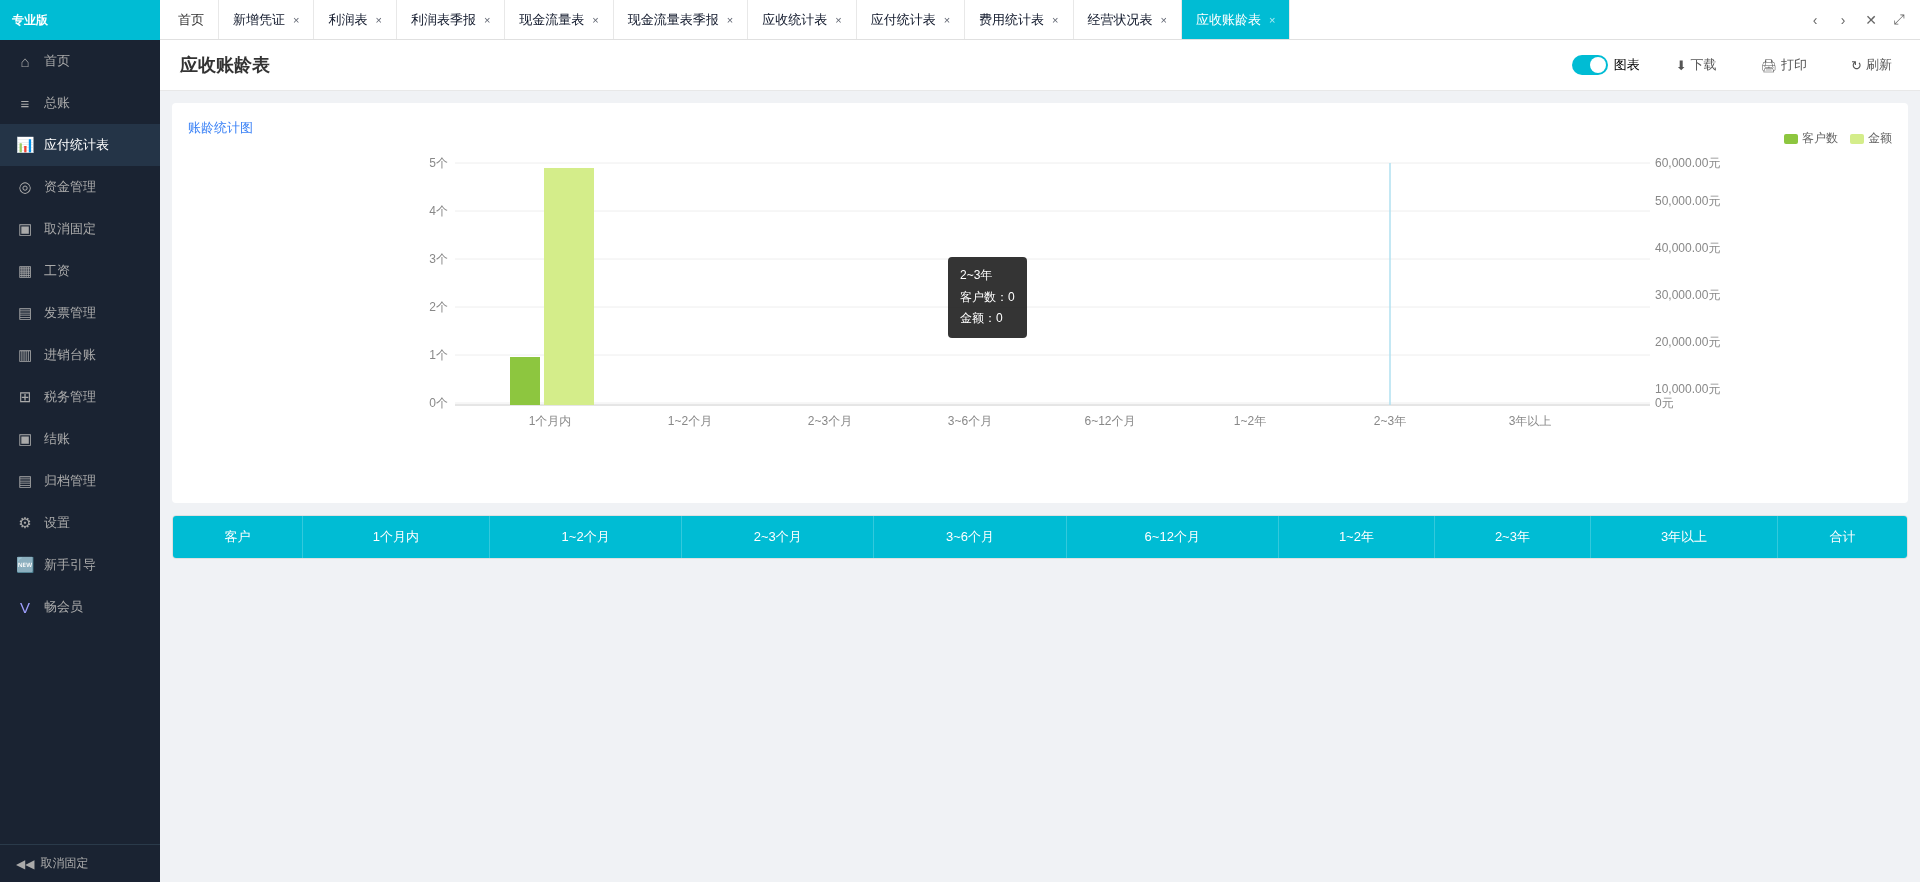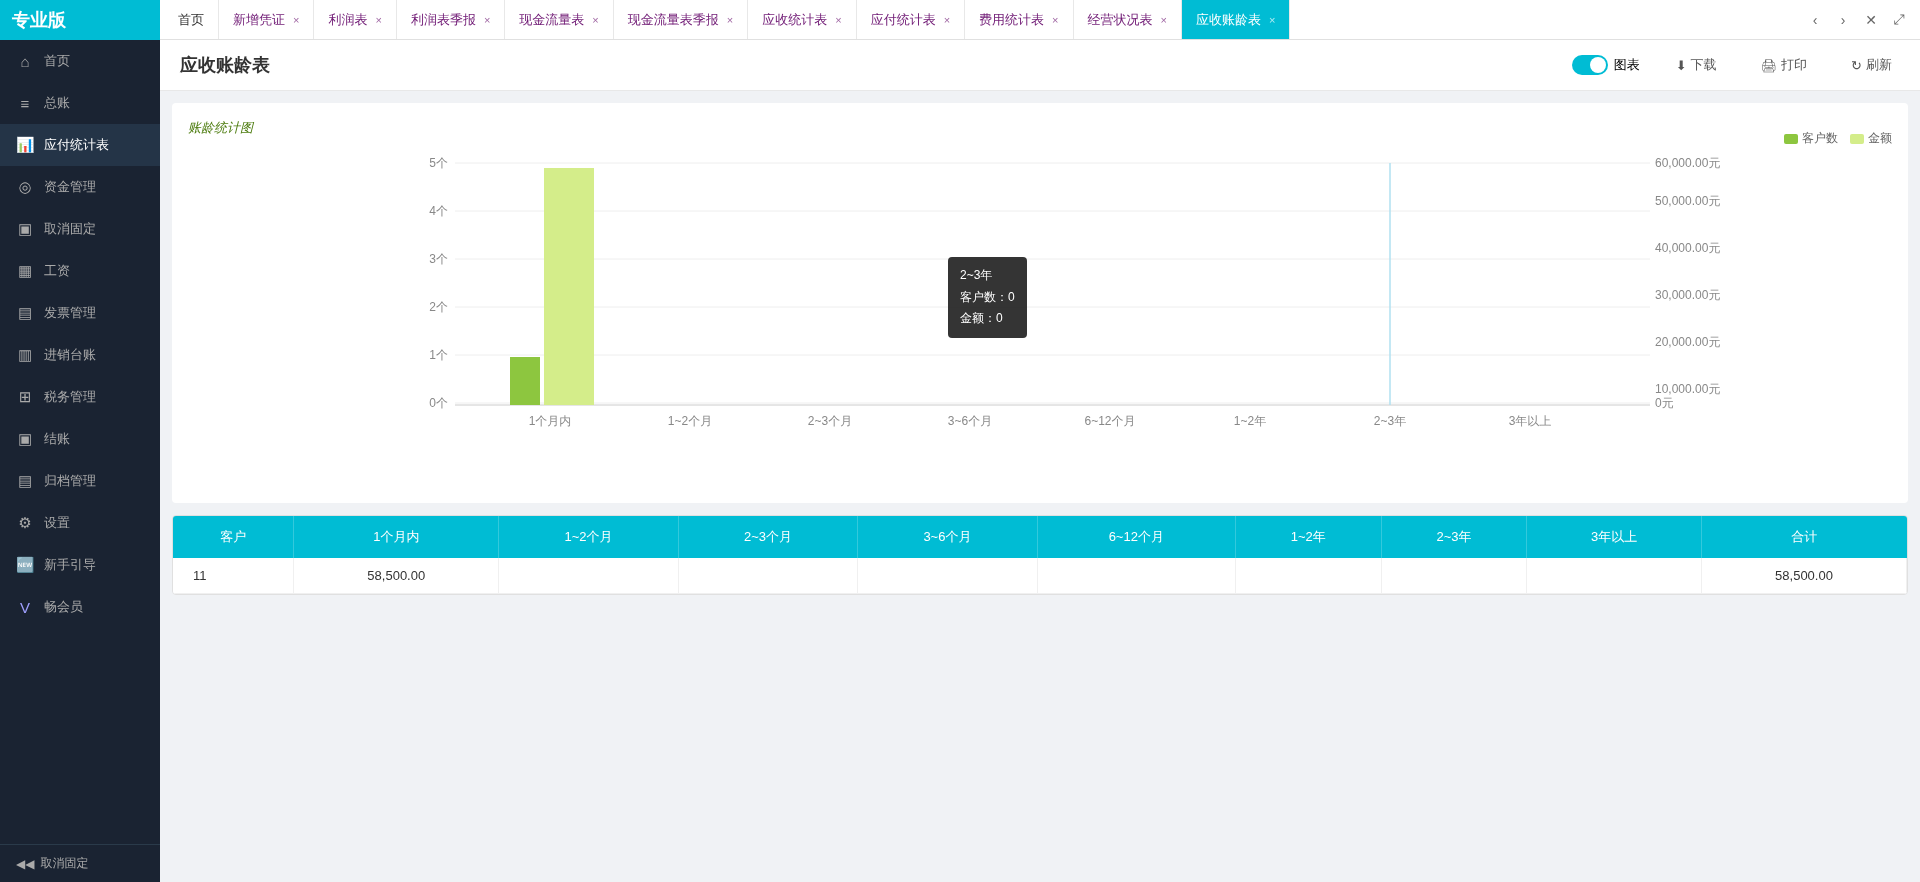--- a/index.html
+++ b/index.html
@@ -12,21 +12,21 @@
       color: #ccc;
       display: flex;
       flex-direction: column;
       flex-shrink: 0;
       height: 100%;
     }
     .sidebar-logo {
       background: #00bcd4;
       color: white;
       padding: 4px 12px;
-      font-size: 18px;
+      font-size: 12px;
       font-weight: bold;
       height: 40px;
       display: flex;
       align-items: center;
     }
     .sidebar-item {
       display: flex;
       align-items: center;
       padding: 12px 16px;
       cursor: pointer;
@@ -67,21 +67,21 @@
       padding: 0 4px;
       overflow: hidden;
     }
     .tab {
       display: flex;
       align-items: center;
       padding: 0 14px;
       height: 40px;
       cursor: pointer;
       font-size: 13px;
-      color: #701a75;
+      color: #0f172a;
       white-space: nowrap;
       border-right: 1px solid #e8e8e8;
       gap: 6px;
       flex-shrink: 0;
     }
     .tab.home { color: #333; }
     .tab.active {
       background: #00bcd4;
       color: #fff;
     }
@@ -174,23 +174,22 @@
     
     .chart-container {
       background: #fff;
       margin: 12px;
       padding: 16px;
       border-radius: 4px;
       position: relative;
     }
     .chart-title {
       font-size: 13px;
-      color: #4d7c0f;
+      color: #3b82f6;
       margin-bottom: 10px;
-      font-style: italic;
     }
     .chart-legend {
       position: absolute;
       top: 16px;
       right: 16px;
       display: flex;
       align-items: center;
       gap: 12px;
       margin-top: 11px;
     }
@@ -501,30 +500,18 @@
             <th>2~3个月</th>
             <th>3~6个月</th>
             <th>6~12个月</th>
             <th>1~2年</th>
             <th>2~3年</th>
             <th>3年以上</th>
             <th>合计</th>
           </tr>
         </thead>
         <tbody>
-          <tr>
-            <td>11</td>
-            <td>58,500.00</td>
-            <td></td>
-            <td></td>
-            <td></td>
-            <td></td>
-            <td></td>
-            <td></td>
-            <td></td>
-            <td>58,500.00</td>
-          </tr>
         </tbody>
       </table>
     </div>
 
   </div>
 </div>
 
 </body></html>

